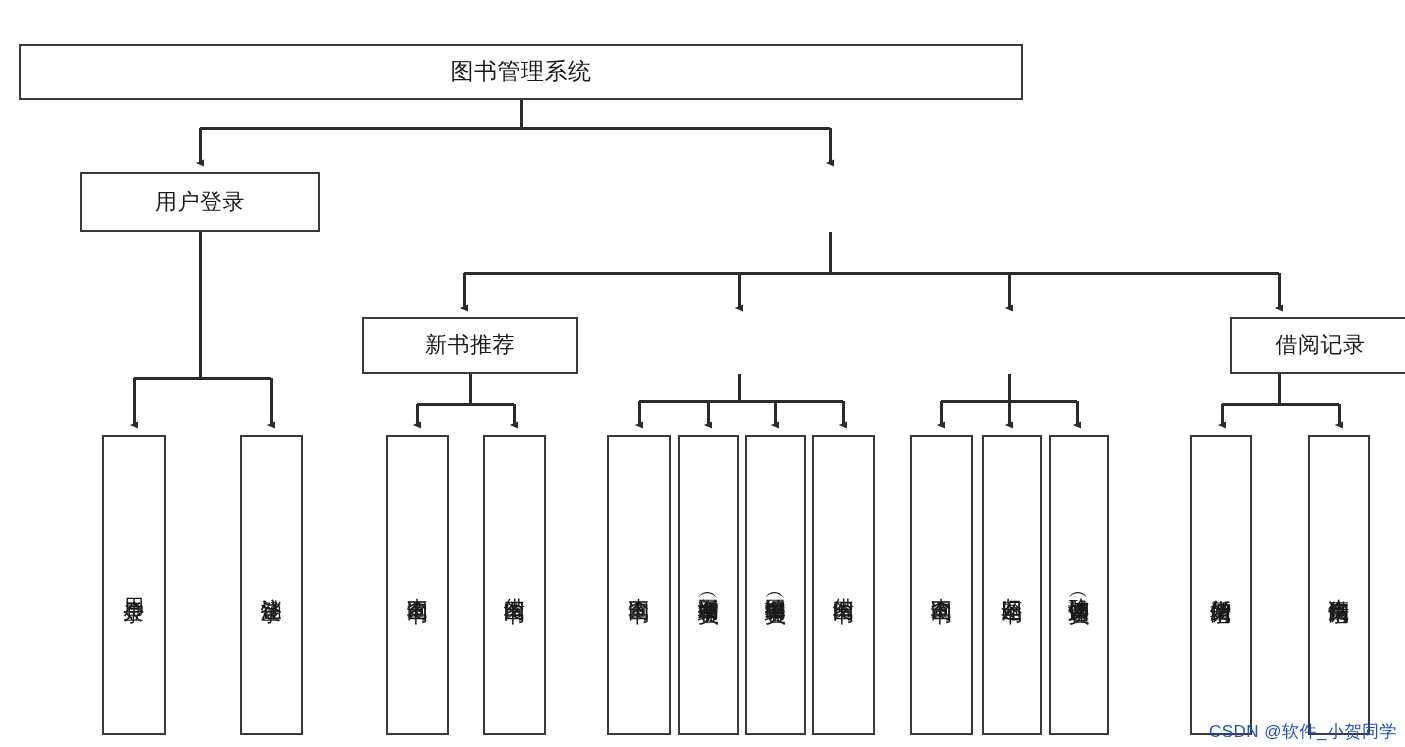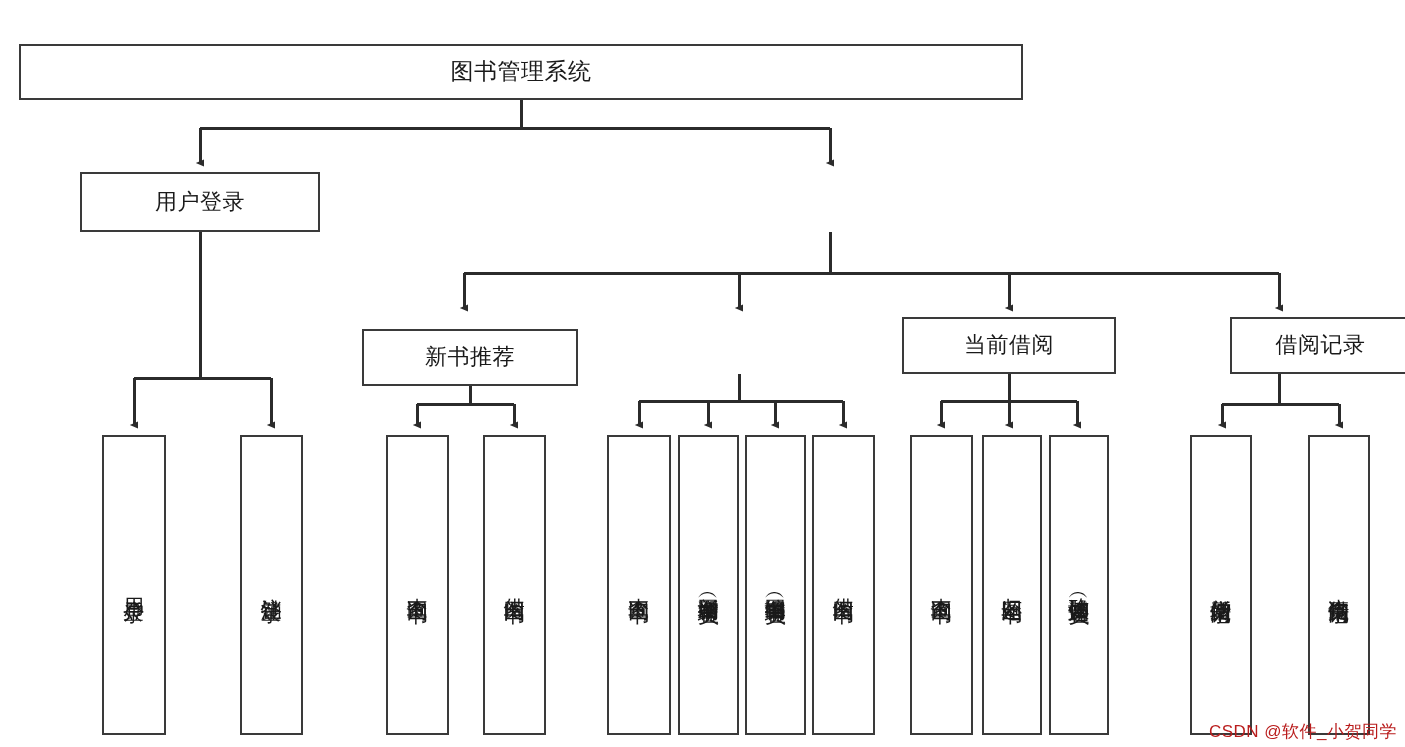--- a/index.html
+++ b/index.html
@@ -67,21 +67,21 @@
   .node.vert.long .node-label {
     font-size: 21px;
     letter-spacing: 1px;
     line-height: 1.3;
   }
   .watermark {
     position: absolute;
     right: 8px;
     bottom: 4px;
     font-size: 17px;
-    color: #b91c1c;
+    color: #1d4ed8;
     white-space: nowrap;
     letter-spacing: 0.5px;
   }
 </style>
 </head>
 <body>
 
 <div id="diagram-root">
 
   <svg class="connector-layer" viewBox="0 0 1405 747" xmlns="http://www.w3.org/2000/svg">
@@ -136,25 +136,22 @@
   </svg>
 
   <div class="node horiz root" style="left:19px; top:12px; width:1004px; height:56px;margin-top:32px;">
     <span class="node-label">图书管理系统</span>
   </div>
 
   <div class="node horiz" style="left:80px; top:172px; width:240px; height:60px;">
     <span class="node-label">用户登录</span>
   </div>
 
-  <div class="node horiz" style="left:362px; top:317px; width:216px; height:57px;margin-top:12px;">
+  <div class="node horiz" style="left:362px; top:317px; width:216px; height:57px;">
     <span class="node-label">新书推荐</span>
-  </div>
-  <div class="node horiz" style="left:902px; top:317px; width:214px; height:57px;">
-    <span class="node-label">当前借阅</span>
   </div>
   <div class="node horiz" style="left:1230px; top:317px; width:181px; height:57px;">
     <span class="node-label">借阅记录</span>
   </div>
 
   <div class="node vert" style="left:102px; top:435px; width:64px; height:300px;">
     <span class="node-label">用户登录</span>
   </div>
   <div class="node vert" style="left:240px; top:435px; width:63px; height:300px;">
     <span class="node-label">注销登录</span>

